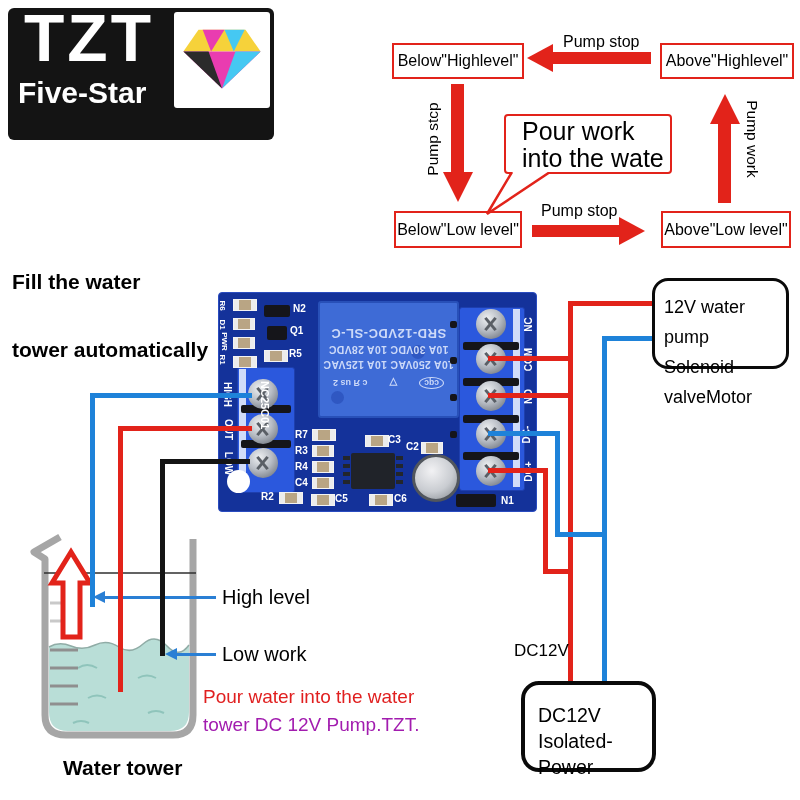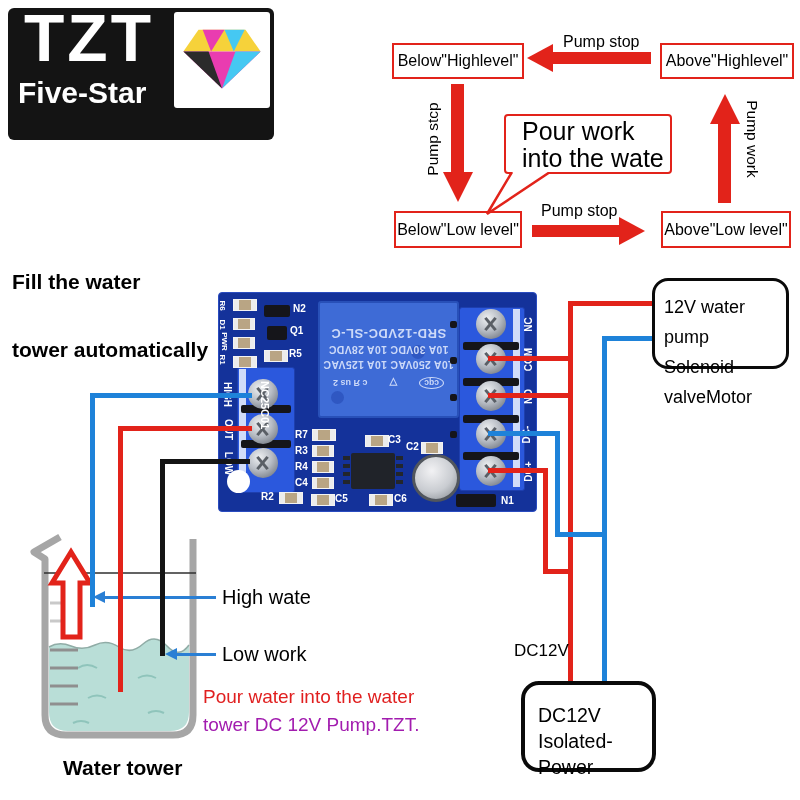--- a/index.html
+++ b/index.html
@@ -113,21 +113,21 @@
     <path d="M32,75 L60,75 M32,93 L60,93" stroke="#c9c9c9" stroke-width="3"></path>
     <path d="M32,122 L60,122 M32,140 L60,140 M32,158 L60,158 M32,176 L60,176" stroke="#8f8f8f" stroke-width="3"></path>
     <polygon points="53,24 34,55 45,55 45,109 62,109 62,55 72,55" fill="#ffffff" stroke="#e2231a" stroke-width="5"></polygon>
   </svg>
   <div class="abs" style="left:63px;top:756px;font-size:21px;font-weight:bold;z-index:6;">Water tower</div>
   <div class="abs" style="left:203px;top:686px;font-size:19px;color:#e01f1f;z-index:6;">Pour water into the water</div>
   <div class="abs" style="left:203px;top:714px;font-size:19px;color:#a21caf;z-index:6;">tower DC 12V Pump.TZT.</div>
 
   <div class="abs" style="left:104px;top:596px;width:112px;height:3px;background:#2a7fd4;z-index:5;"></div>
   <div class="tri" style="left:93px;top:591px;border-width:6.5px 12px 6.5px 0;border-right-color:#2a7fd4;z-index:5;"></div>
-  <div class="abs" style="left:222px;top:586px;font-size:20px;z-index:6;">High wate</div>
+  <div class="abs" style="left:222px;top:586px;font-size:20px;z-index:6;">High level</div>
   <div class="abs" style="left:176px;top:653px;width:40px;height:3px;background:#2a7fd4;z-index:5;"></div>
   <div class="tri" style="left:165px;top:648px;border-width:6.5px 12px 6.5px 0;border-right-color:#2a7fd4;z-index:5;"></div>
   <div class="abs" style="left:222px;top:643px;font-size:20px;z-index:6;">Low work</div>
 
   <div class="pcb">
 
     <div class="relay"></div>
     <div class="dimple" style="left:192px;top:52px;width:14px;height:14px;"></div>
     <div class="dimple" style="left:112px;top:98px;width:13px;height:13px;"></div>
     <div class="relay-txt">

